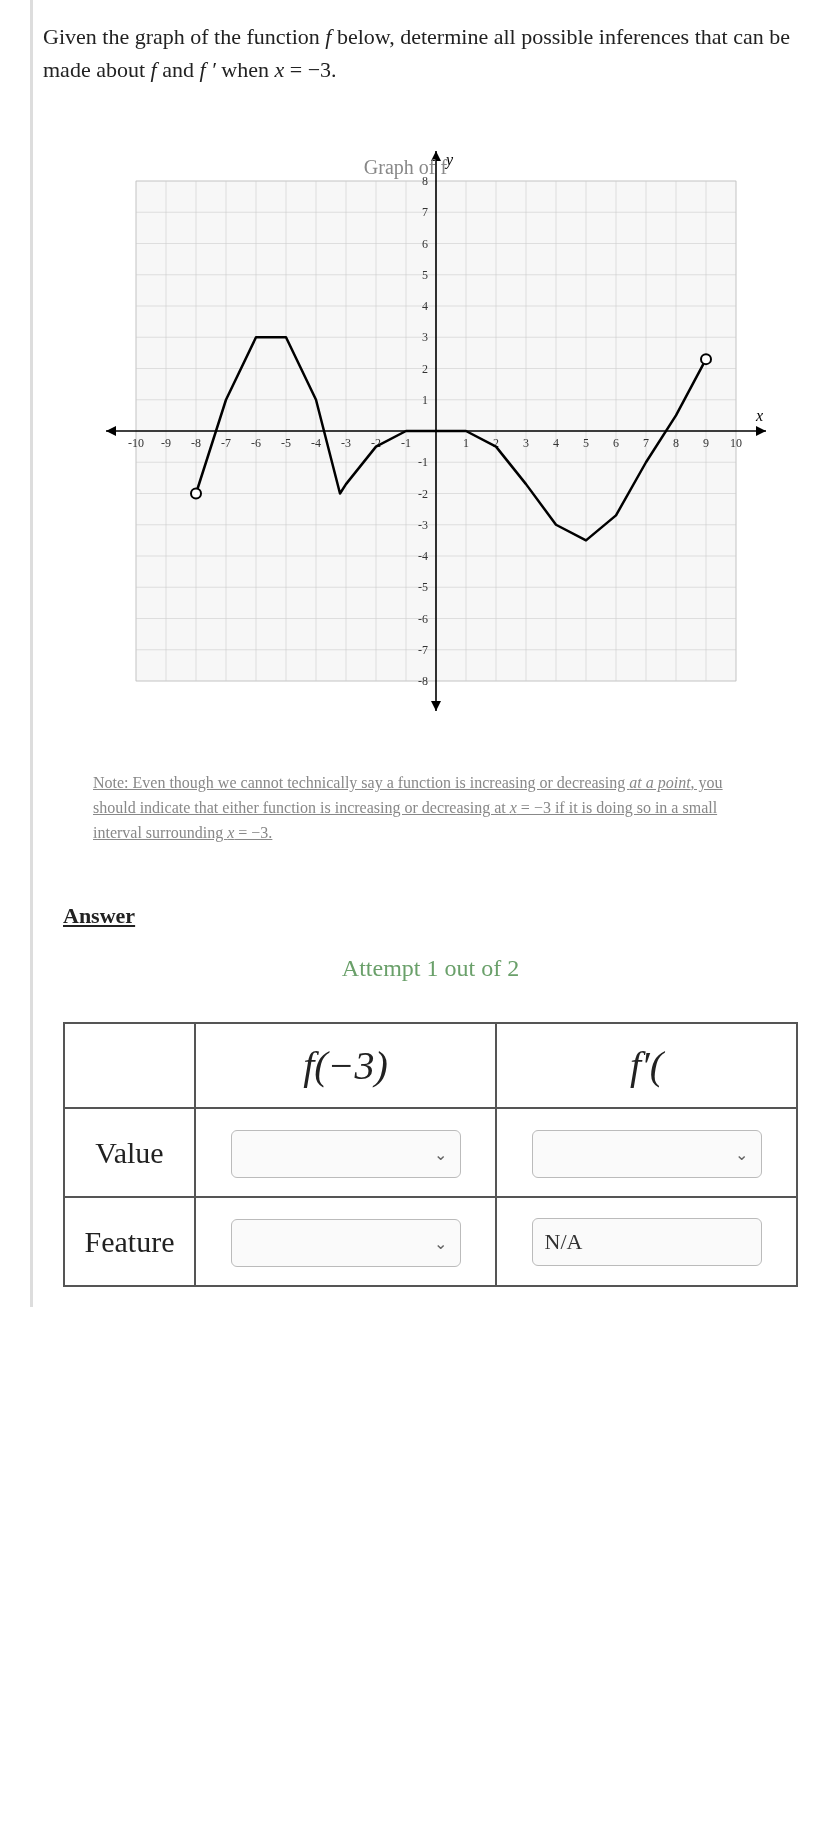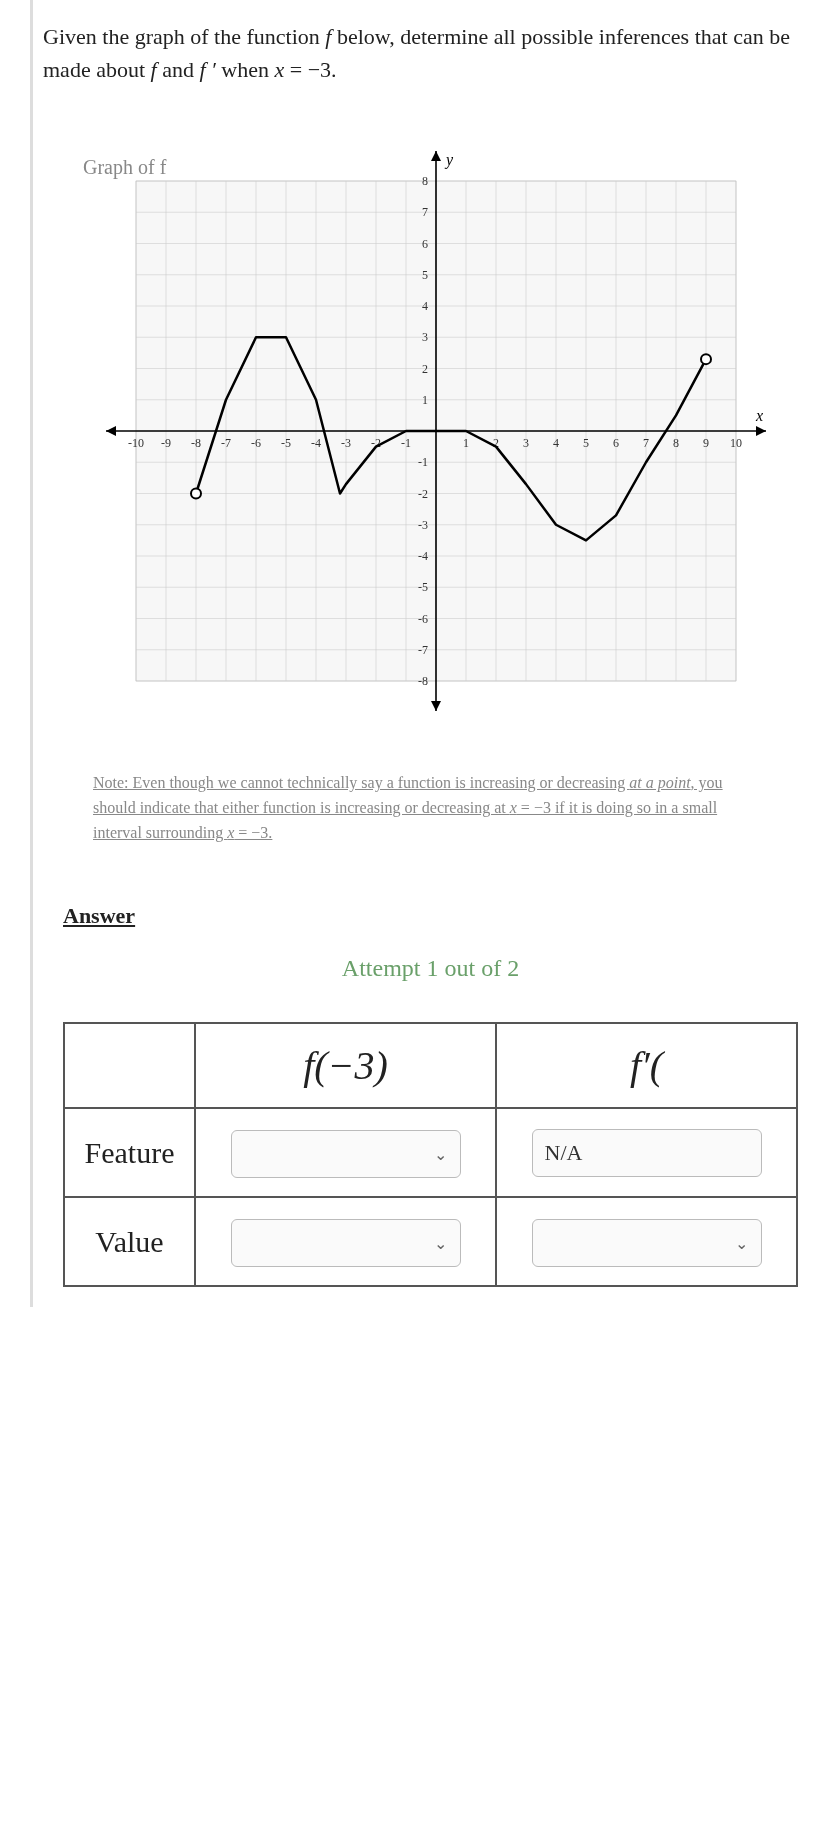--- a/index.html
+++ b/index.html
@@ -20,21 +20,21 @@
     line-height: 1.5;
     padding-left: 10px;
     padding-right: 10px;
     margin-bottom: 40px;
   }
   .math-i { font-style: italic; font-family: 'Times New Roman', serif; }
   .graph-wrap {
     padding: 30px 40px 30px 50px;
   }
   .graph-title {
-    text-align: left;
+    text-align: center;
     color: #888;
     font-size: 20px;
     margin-right: 60px;
     margin-bottom: -28px;
     position: relative;
     z-index: 2;
   }
   .note {
     color: #888;
     font-size: 16px;
@@ -205,45 +205,45 @@
           <tr>
         <th></th>
         <th class="col-f">
           <span class="math-i">f(−3)</span>
         </th>
         <th class="col-f">
           <span class="math-i">f′(</span>
         </th>
       </tr>
       <tr>
-        <td>Feature</td>
+        <td>Value</td>
         <td>
           <div class="sel">
             <span class="val"></span>
             <span class="chev">⌄</span>
           </div>
         </td>
         <td>
-          <div class="sel disabled">
-            <span class="val">N/A</span>
-          </div>
-        </td>
-      </tr>
-      <tr>
-        <td>Value</td>
-        <td>
           <div class="sel">
             <span class="val"></span>
             <span class="chev">⌄</span>
           </div>
         </td>
+      </tr>
+      <tr>
+        <td>Feature</td>
         <td>
           <div class="sel">
             <span class="val"></span>
             <span class="chev">⌄</span>
+          </div>
+        </td>
+        <td>
+          <div class="sel disabled">
+            <span class="val">N/A</span>
           </div>
         </td>
       </tr>
     </tbody>
       </table>
   </div>
 
 </div>
 
 </body></html>

